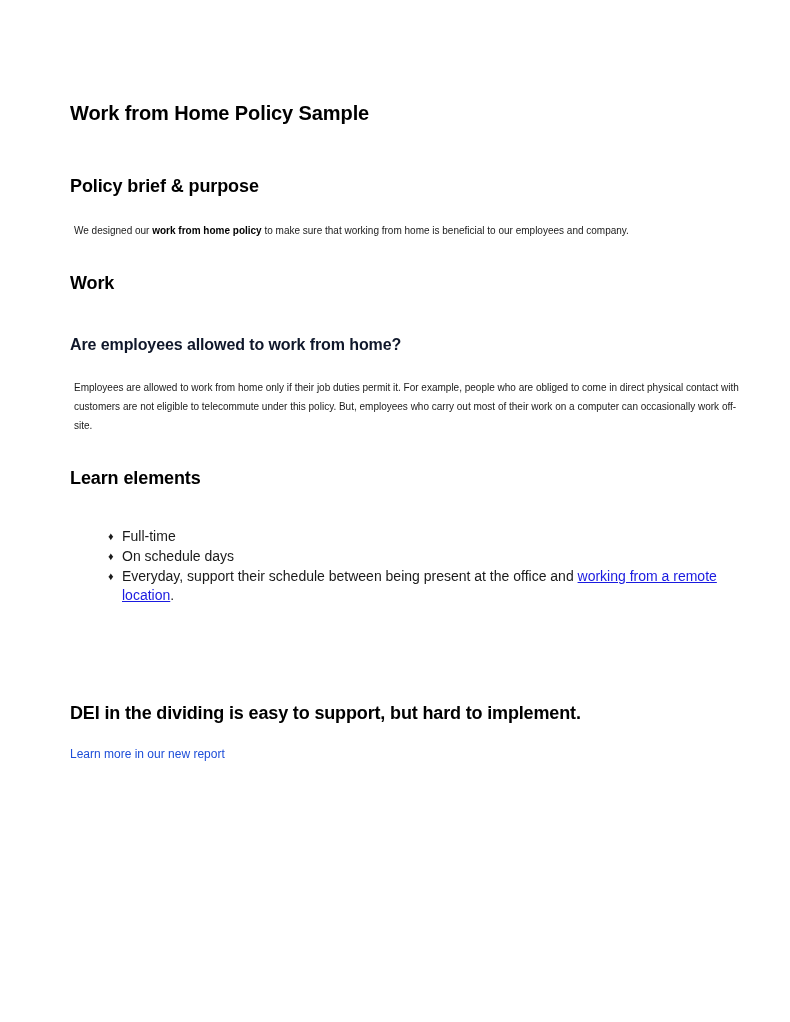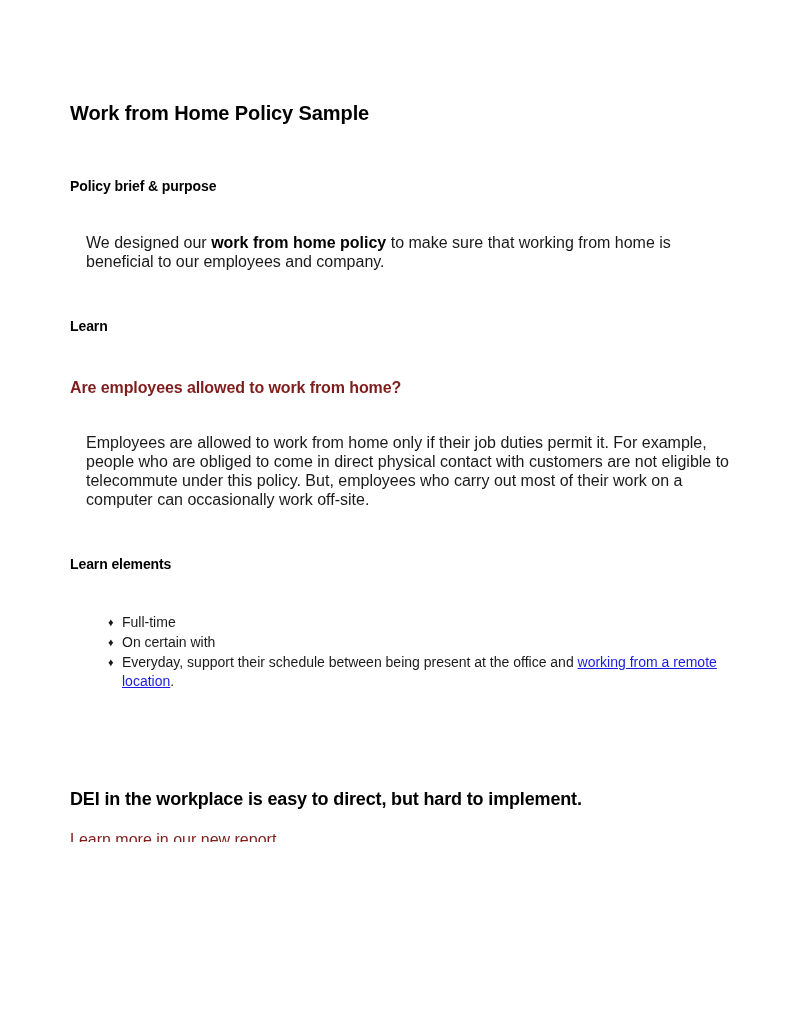--- a/index.html
+++ b/index.html
@@ -39,42 +39,42 @@
     font-weight: bold;
     line-height: 24px;
     letter-spacing: -0.1px;
     color: #000000;
     margin: 0;
     padding-top: 101px;
   }
 
   
   .h2 {
-    font-size: 14px;
+    font-size: 18px;
     font-weight: bold;
     line-height: 22px;
     letter-spacing: -0.1px;
     color: #000000;
     margin: 0;
   }
   .h3 {
     font-size: 16px;
     font-weight: bold;
     line-height: 20px;
     letter-spacing: -0.1px;
-    color: #7f1d1d;
+    color: #0f172a;
     margin: 0;
   }
 
   
   .para {
-    font-size: 16px;
+    font-size: 10px;
     line-height: 19px;
     color: #1a1a1a;
-    margin: 16px;
+    margin: 4px;
   }
   .para b {
     font-weight: bold;
     color: #000000;
   }
 
   
   .sp-title-h2   { height: 50px; }
   .sp-h2-para    { height: 20px; }
   .sp-para-h2    { height: 28px; }
@@ -117,23 +117,23 @@
   
   .promo-title {
     font-size: 18px;
     font-weight: bold;
     line-height: 23px;
     letter-spacing: -0.15px;
     color: #000000;
     margin: 0;
   }
   .promo-sub {
-    font-size: 16px;
+    font-size: 12px;
     line-height: 18px;
-    color: #7f1d1d;
+    color: #1d4ed8;
     margin: 0;
   }
 
   
   .footer-rule {
     position: absolute;
     left: 34px;
     top: 967px;
     width: 701px;
     height: 3px;
@@ -151,21 +151,21 @@
     <div class="sp-title-h2"></div>
 
     <h2 class="h2">Policy brief &amp; purpose</h2>
 
     <div class="sp-h2-para"></div>
 
     <p class="para"><span>We designed our </span><b>work from home policy</b><span> to make sure that working from home is beneficial to our employees and company.</span></p>
 
     <div class="sp-para-h2"></div>
 
-    <h2 class="h2">Learn</h2>
+    <h2 class="h2">Work</h2>
 
     <div class="sp-h2-para"></div>
 
 
     <div class="sp-para-h3"></div>
 
     <h3 class="h3">Are employees allowed to work from home?</h3>
 
     <div class="sp-h3-para"></div>
 
@@ -180,30 +180,30 @@
 
     <div class="sp-para-list"></div>
 
     <ul class="bullets">
       <li>
         <span class="bullet-mark">♦</span>
         <span>Full-time</span>
       </li>
       <li>
         <span class="bullet-mark">♦</span>
-        <span>On certain with</span>
+        <span>On schedule days</span>
       </li>
       <li>
         <span class="bullet-mark">♦</span><span>Everyday, support their schedule between being present at the office and </span><a class="doc-link" href="#">working from a remote location</a><span>.</span>
       </li>
     </ul>
 
     <div class="sp-list-promo"></div>
 
-    <h2 class="promo-title">DEI in the workplace is easy to direct, but hard to implement.</h2>
+    <h2 class="promo-title">DEI in the dividing is easy to support, but hard to implement.</h2>
 
     <div class="sp-promo-sub"></div>
 
     <p class="promo-sub">Learn more in our new report</p>
 
   </div>
 
   <div class="footer-rule"></div>
 </div>
 

